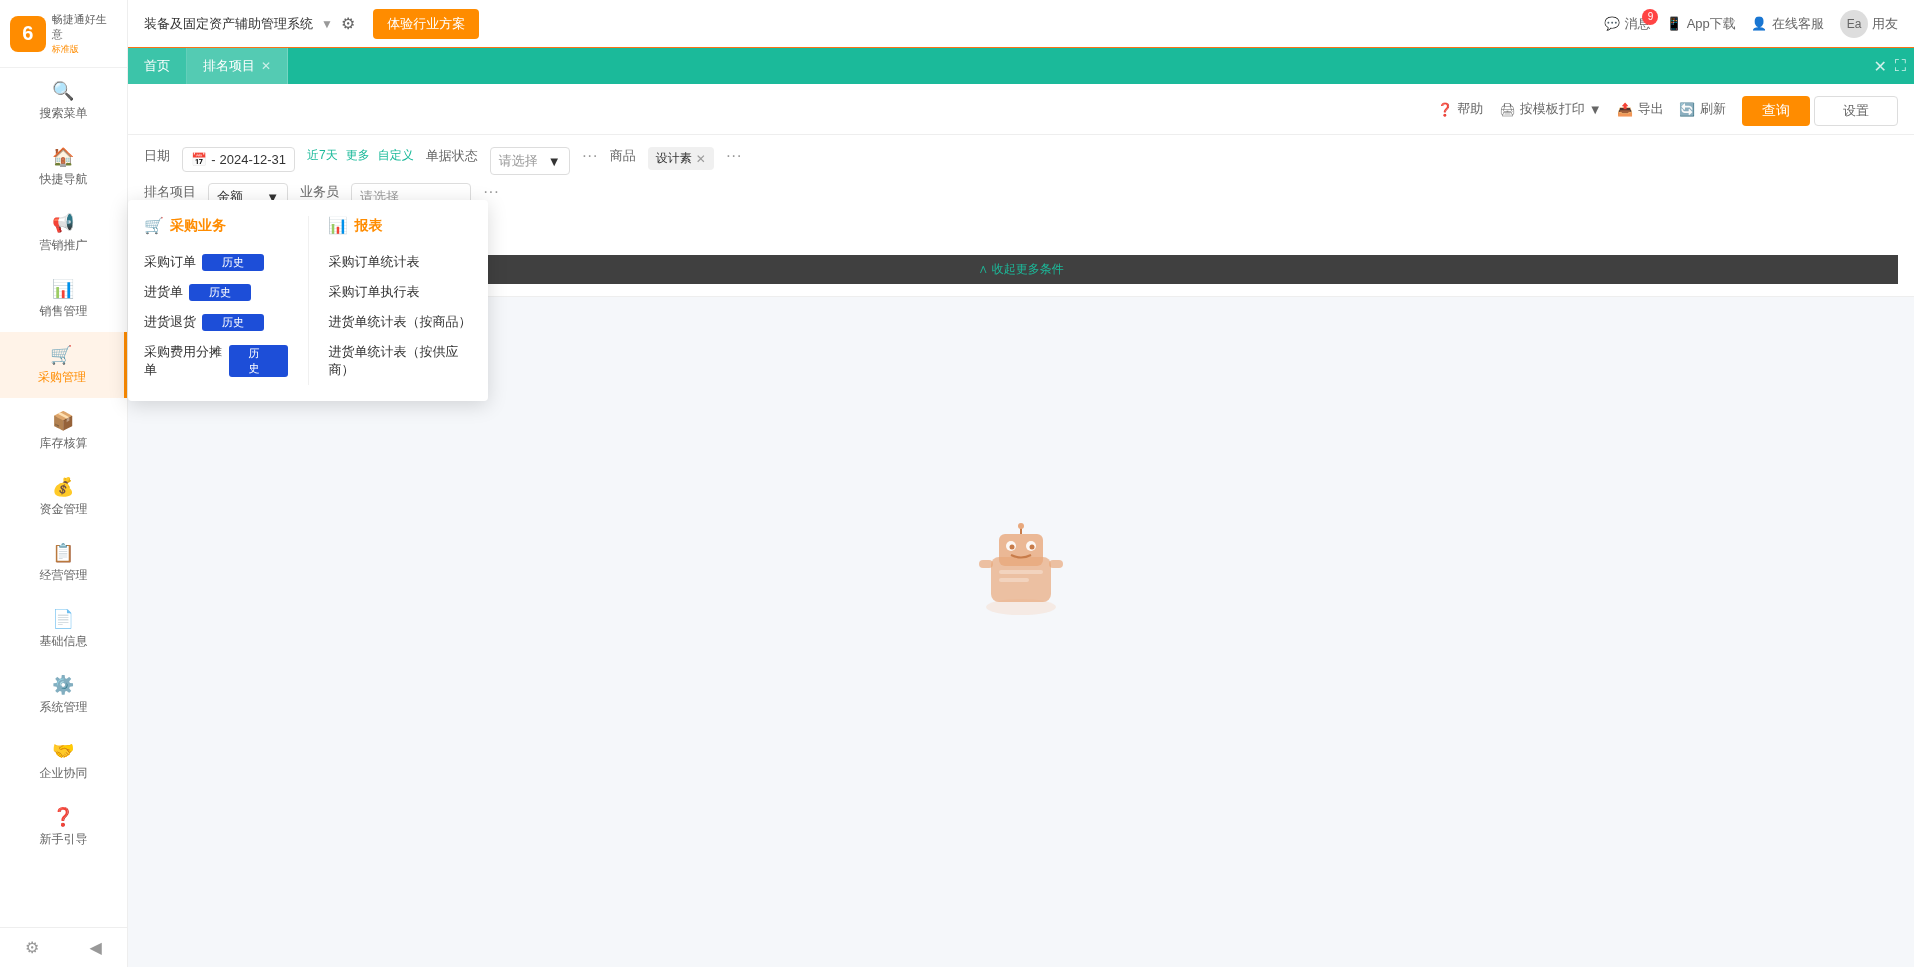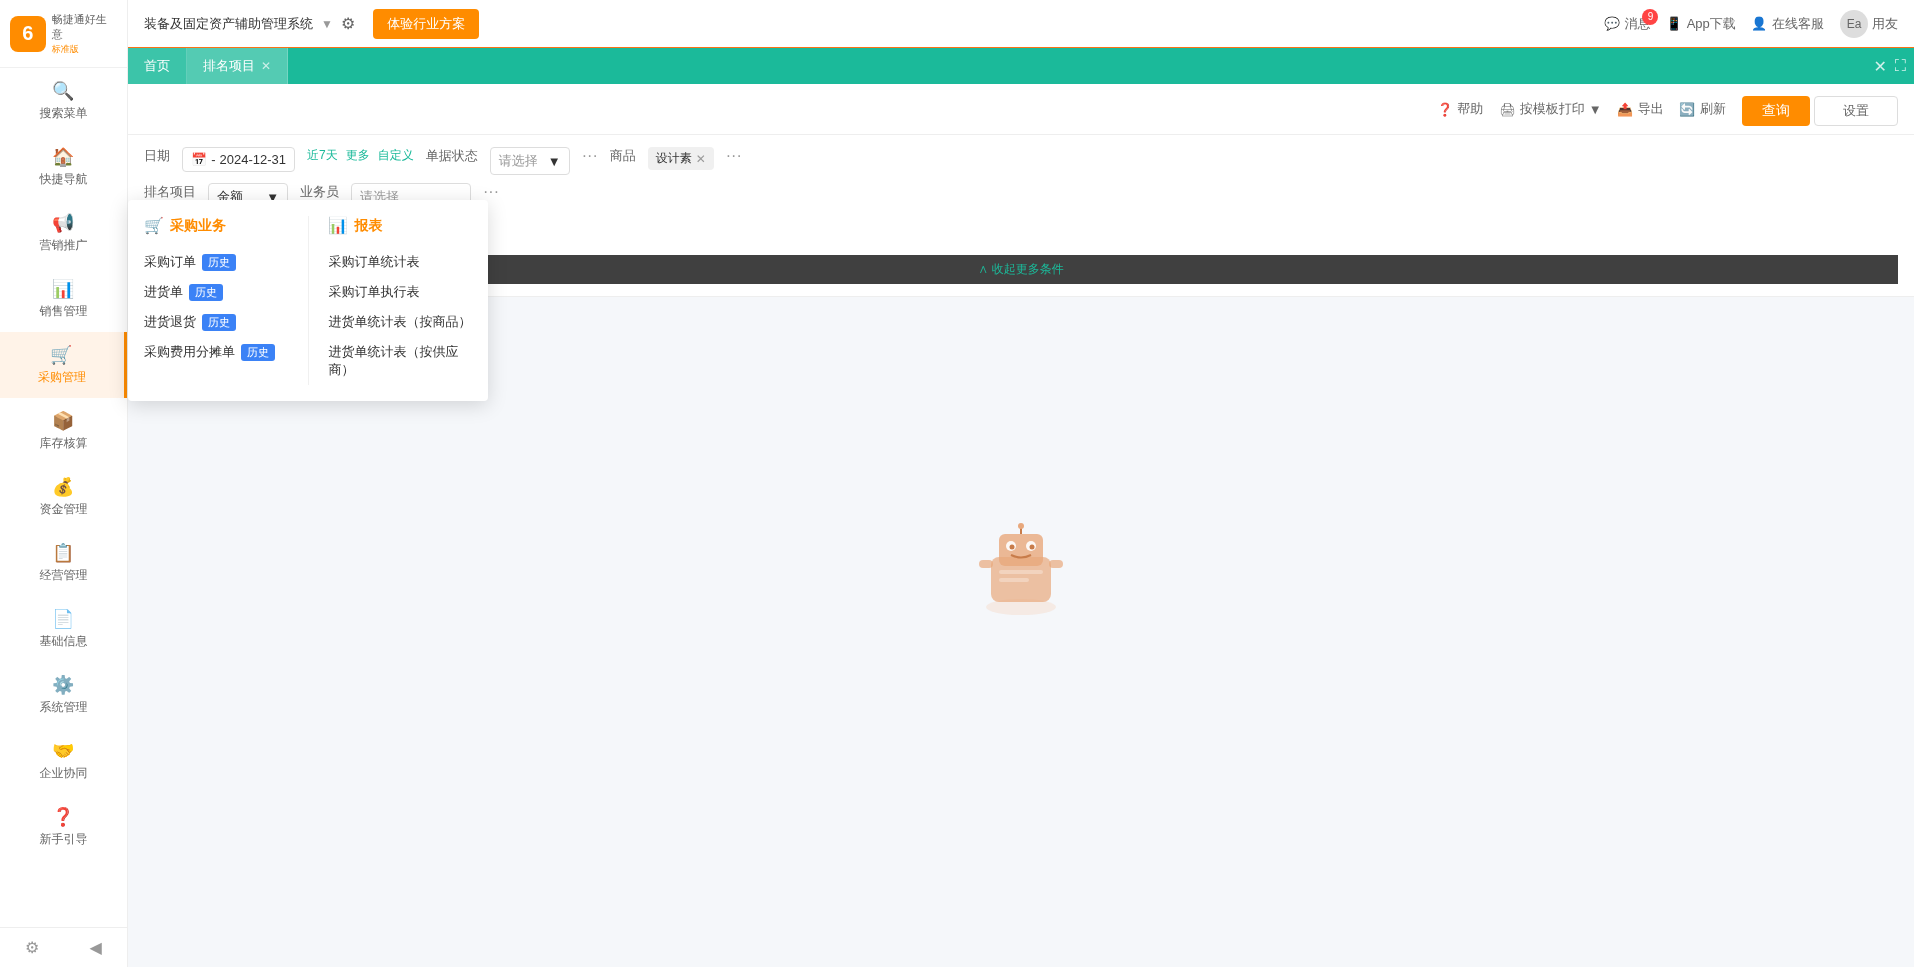--- a/index.html
+++ b/index.html
@@ -74,21 +74,21 @@
     .empty-state { flex: 1; display: flex; flex-direction: column; align-items: center; justify-content: center; padding-bottom: 100px; }
     .empty-img { width: 120px; height: 100px; position: relative; margin-bottom: 20px; }
     .empty-hints { list-style: none; color: #999; font-size: 13px; line-height: 2; }
     .empty-hints li::before { content: "●"; color: #ccc; margin-right: 6px; font-size: 8px; vertical-align: middle; }
     .dropdown-menu { position: absolute; top: 200px; left: 128px; width: 360px; background: white; border-radius: 4px; box-shadow: 0 4px 20px rgba(0,0,0,0.15); z-index: 200; display: flex; padding: 16px; gap: 20px; }
     .menu-column { flex: 1; }
     .menu-col-title { font-size: 14px; font-weight: 600; color: #ff8c00; margin-bottom: 12px; display: flex; align-items: center; gap: 6px; }
     .menu-col-title .col-icon { font-size: 16px; }
     .menu-item-row { display: flex; align-items: center; padding: 6px 0; cursor: pointer; gap: 6px; }
     .menu-item-label { font-size: 13px; color: #333; }
-    .history-badge { background: #3b82f6; color: white; border-radius: 3px; padding: 1px 6px; font-size: 11px; }
+    .history-badge { background: #1d4ed8; color: white; border-radius: 3px; padding: 1px 20px; font-size: 11px; }
     .menu-divider { width: 1px; background: #f0f0f0; }
 
     
     .filter-top-row { display: flex; align-items: center; justify-content: flex-end; gap: 16px; padding: 8px 16px; background: #fff; border-bottom: 1px solid #eee; }
   </style>
 </head>
 <body>
 
 <div class="app-container">
   <div class="sidebar">

